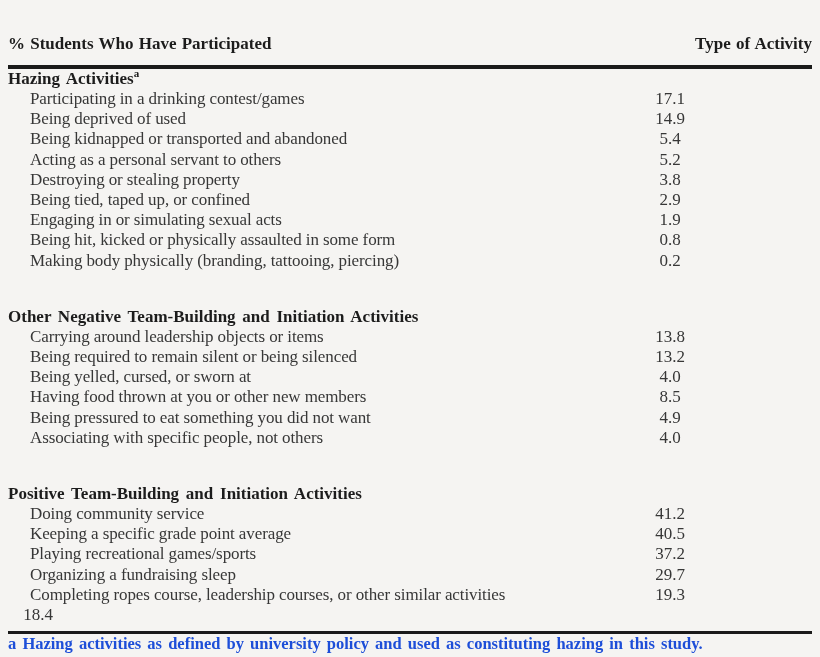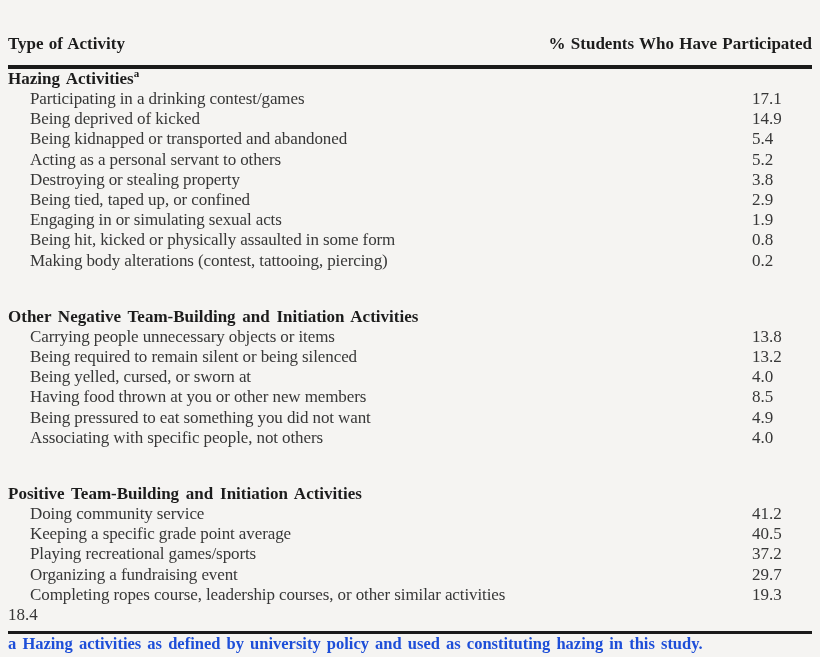--- a/index.html
+++ b/index.html
@@ -48,21 +48,22 @@
     color: #373737;
   }
   .row .label {
     padding-left: 22px;
     flex: 1;
     white-space: nowrap;
     letter-spacing: -0.1px;
   }
   .row .value {
     width: 60px;
-    text-align: left;
+    text-align: center;
+    margin-right: 112px;
     flex-shrink: 0;
   }
   .thick-rule {
     margin-top: 6px;
     height: 0;
     border-top: 3px solid #1a1a1a;
   }
   .footnote {
     font-weight: bold;
     font-size: 16.5px;
@@ -70,34 +71,34 @@
     color: #1d4ed8;
     word-spacing: 2px;
   }
 </style>
 </head>
 <body>
 
 <div class="page">
 
   <div class="header-row">
+    <span>% Students Who Have Participated</span>
     <span>Type of Activity</span>
-    <span>% Students Who Have Participated</span>
   </div>
 
   <div class="double-rule"></div>
 
   <div class="section">
     <div class="section-heading"><span>Hazing Activities</span><sup>a</sup></div>
     <div class="row">
       <span class="label">Participating in a drinking contest/games</span>
       <span class="value">17.1</span>
     </div>
     <div class="row">
-      <span class="label">Being deprived of kicked</span>
+      <span class="label">Being deprived of used</span>
       <span class="value">14.9</span>
     </div>
     <div class="row">
       <span class="label">Being kidnapped or transported and abandoned</span>
       <span class="value">5.4</span>
     </div>
     <div class="row">
       <span class="label">Acting as a personal servant to others</span>
       <span class="value">5.2</span>
     </div>
@@ -111,29 +112,29 @@
     </div>
     <div class="row">
       <span class="label">Engaging in or simulating sexual acts</span>
       <span class="value">1.9</span>
     </div>
     <div class="row">
       <span class="label">Being hit, kicked or physically assaulted in some form</span>
       <span class="value">0.8</span>
     </div>
     <div class="row">
-      <span class="label">Making body alterations (contest, tattooing, piercing)</span>
+      <span class="label">Making body physically (branding, tattooing, piercing)</span>
       <span class="value">0.2</span>
     </div>
   </div>
 
   <div class="section">
     <div class="section-heading"><span>Other Negative Team-Building and Initiation Activities</span></div>
     <div class="row">
-      <span class="label">Carrying people unnecessary objects or items</span>
+      <span class="label">Carrying around leadership objects or items</span>
       <span class="value">13.8</span>
     </div>
     <div class="row">
       <span class="label">Being required to remain silent or being silenced</span>
       <span class="value">13.2</span>
     </div>
     <div class="row">
       <span class="label">Being yelled, cursed, or sworn at</span>
       <span class="value">4.0</span>
     </div>
@@ -159,21 +160,21 @@
     </div>
     <div class="row">
       <span class="label">Keeping a specific grade point average</span>
       <span class="value">40.5</span>
     </div>
     <div class="row">
       <span class="label">Playing recreational games/sports</span>
       <span class="value">37.2</span>
     </div>
     <div class="row">
-      <span class="label">Organizing a fundraising event</span>
+      <span class="label">Organizing a fundraising sleep</span>
       <span class="value">29.7</span>
     </div>
     <div class="row">
       <span class="label">Completing ropes course, leadership courses, or other similar activities</span>
       <span class="value">19.3</span>
     </div>
     <div class="row">
       <span class="value">18.4</span>
     </div>
   </div>

